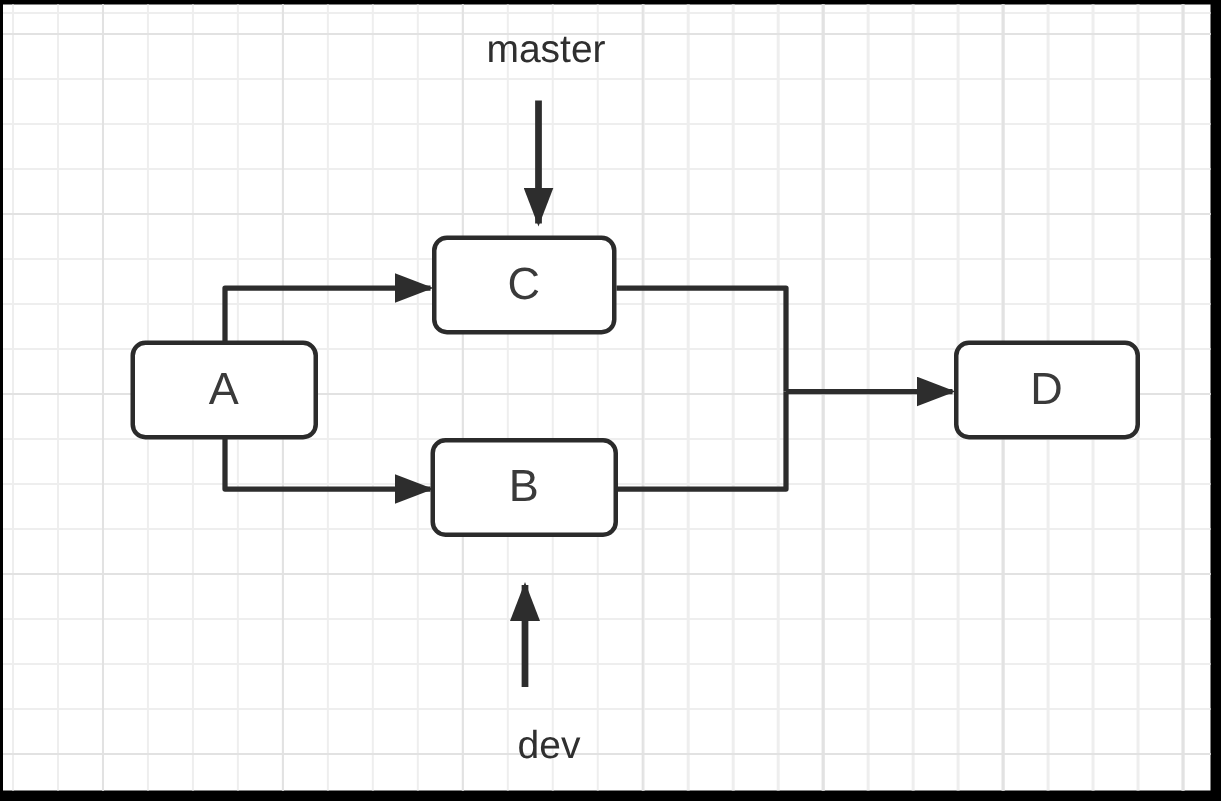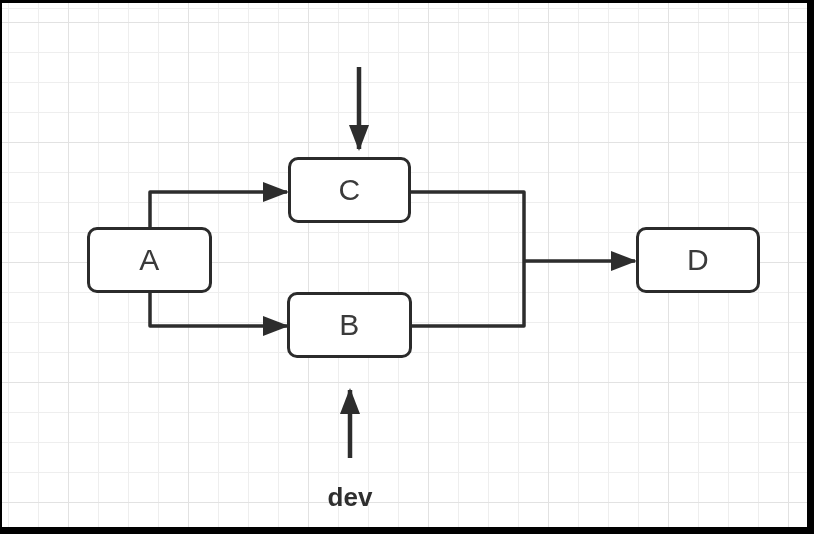--- a/index.html
+++ b/index.html
@@ -40,21 +40,21 @@
   .node-c { left: 286px; top: 154px; width: 123px; height: 66px; }
   .node-b { left: 285px; top: 289px; width: 125px; height: 66px; }
   .node-d { left: 634px; top: 224px; width: 124px; height: 66px; }
   .branch-label {
     position: absolute;
     transform: translate(-50%, -50%);
     font-size: 26px; font-weight: 300; color: #2f2f2f;
     white-space: nowrap;
   }
   .label-master { left: 362px; top: 30px; }
-  .label-dev    { left: 348px; top: 494px; font-weight: bold; }
+  .label-dev    { left: 364px; top: 494px; }
 </style>
 </head>
 <body>
 
 <div class="canvas">
 
   <svg class="edge-layer" viewBox="0 0 805 524" xmlns="http://www.w3.org/2000/svg">
     <defs>
       <marker id="arrow" markerUnits="userSpaceOnUse" markerWidth="26" markerHeight="20" refX="24" refY="10" orient="auto">
         <path d="M0,0 L26,10 L0,20 Z" fill="#2d2d2d"></path>
@@ -69,20 +69,21 @@
 
     <path d="M410,323 L522,323 L522,258" fill="none" stroke="#2d2d2d" stroke-width="3.5" stroke-linejoin="round"></path>
 
     <path d="M522,258 L633,258" fill="none" stroke="#2d2d2d" stroke-width="3.5" marker-end="url(#arrow)"></path>
 
     <path d="M357,64 L357,146" fill="none" stroke="#2d2d2d" stroke-width="4.5" marker-end="url(#arrow)"></path>
 
     <path d="M348,455 L348,387" fill="none" stroke="#2d2d2d" stroke-width="4.5" marker-end="url(#arrow)"></path>
   </svg>
 
+  <div class="branch-label label-master">master</div>
 
   <div class="node node-a">
     <span>A</span>
   </div>
 
   <div class="node node-c">
     <span>C</span>
   </div>
 
   <div class="node node-b">

